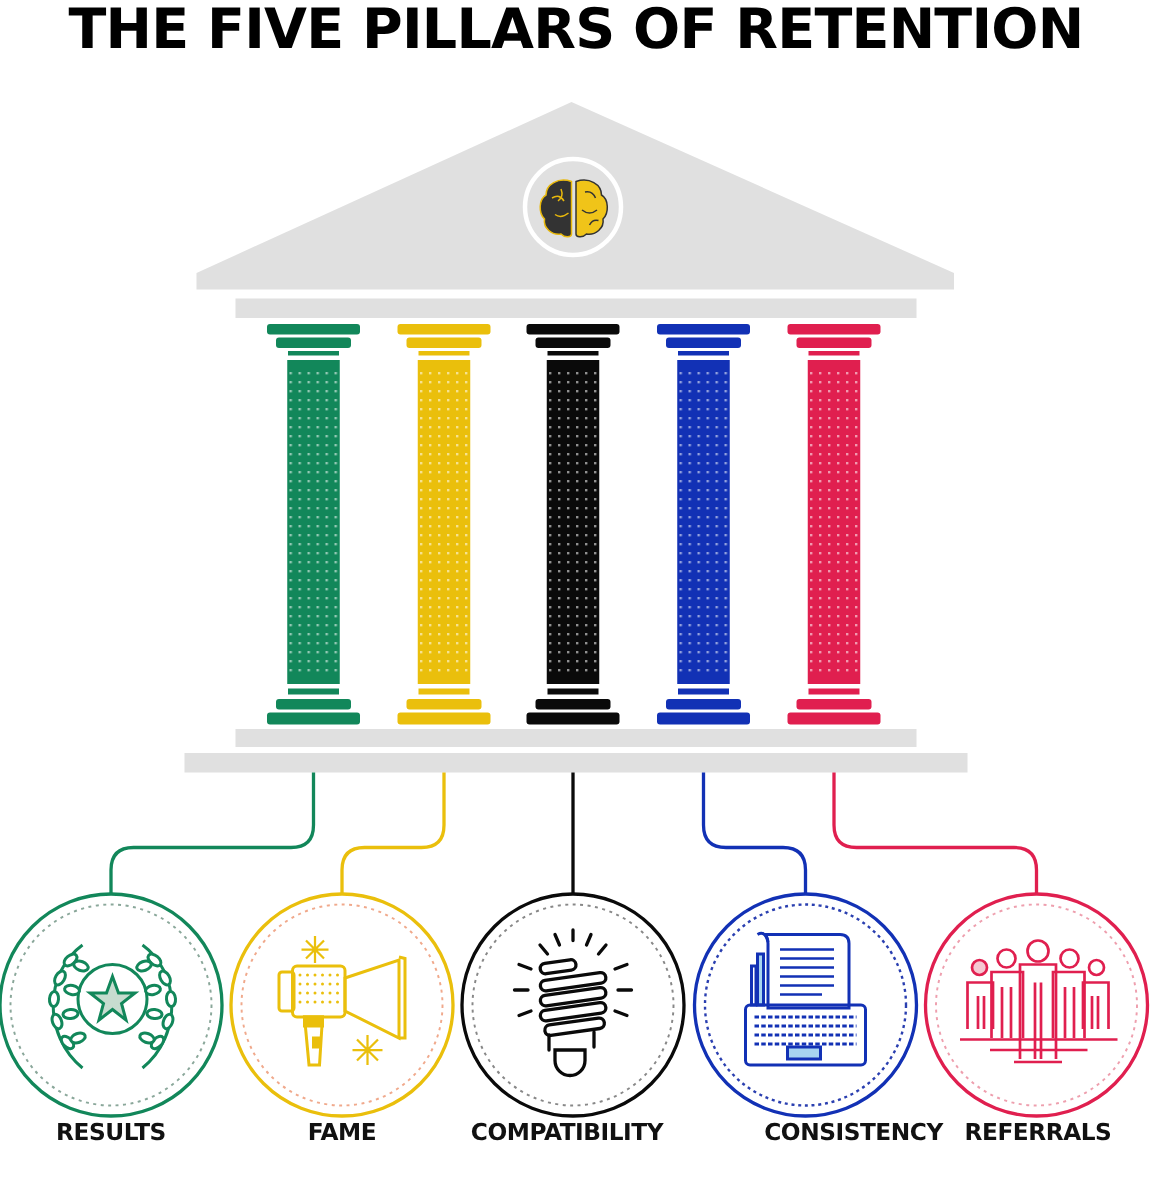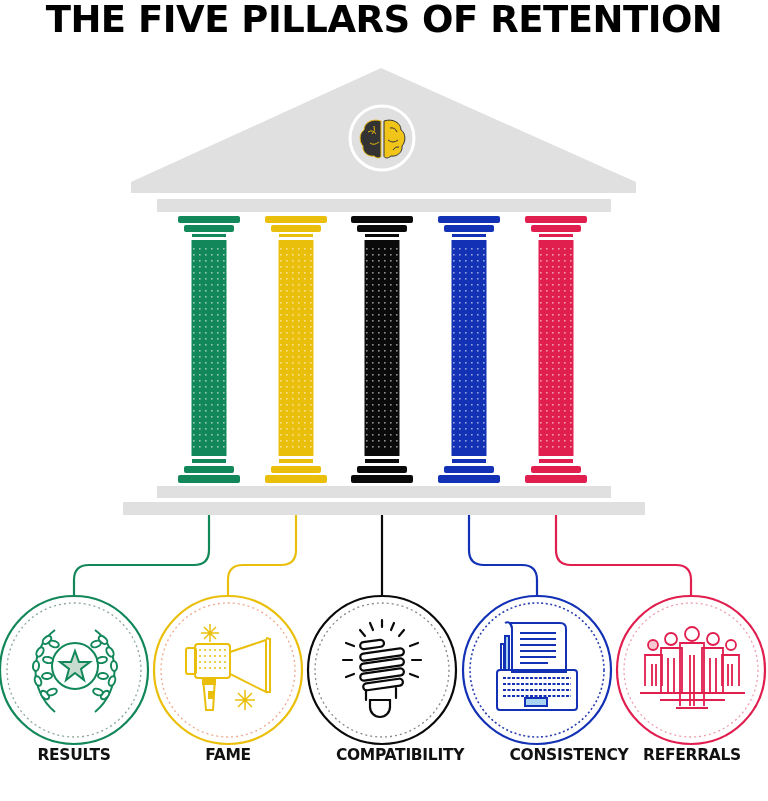--- a/index.html
+++ b/index.html
@@ -190,15 +190,15 @@
     <path d="M661,692 V648 H682 V692 M668,692 V658 M674,692 V658"></path>
     <path d="M680,706 V643 H704 V706 M690,706 V655 M694,706 V655"></path>
     <path d="M702,692 V648 H723 V692 M710,692 V658 M716,692 V658"></path>
     <path d="M722,686 V655 H739 V686 M728,686 V664 M732,686 V664"></path>
     <path d="M640,693 H745 M660,700 H725 M676,708 H708"></path>
   </g>
 </svg>
 
 <div class="label" style="left:74px">RESULTS</div>
 <div class="label" style="left:228px">FAME</div>
-<div class="label" style="left:400px">COMPATIBILITY</div>
+<div class="label" style="left:378px">COMPATIBILITY</div>
 <div class="label" style="left:569px">CONSISTENCY</div>
 <div class="label" style="left:692px">REFERRALS</div>
 
 </body></html>

